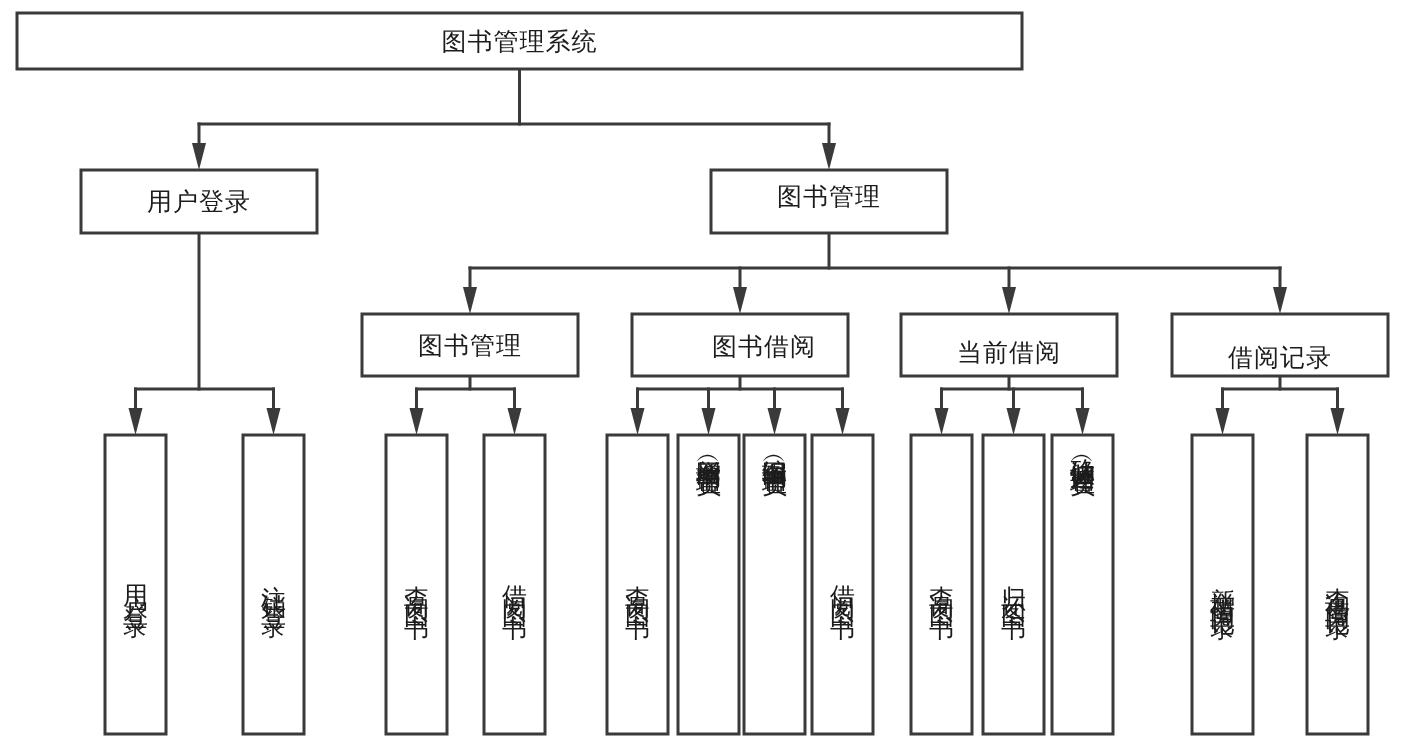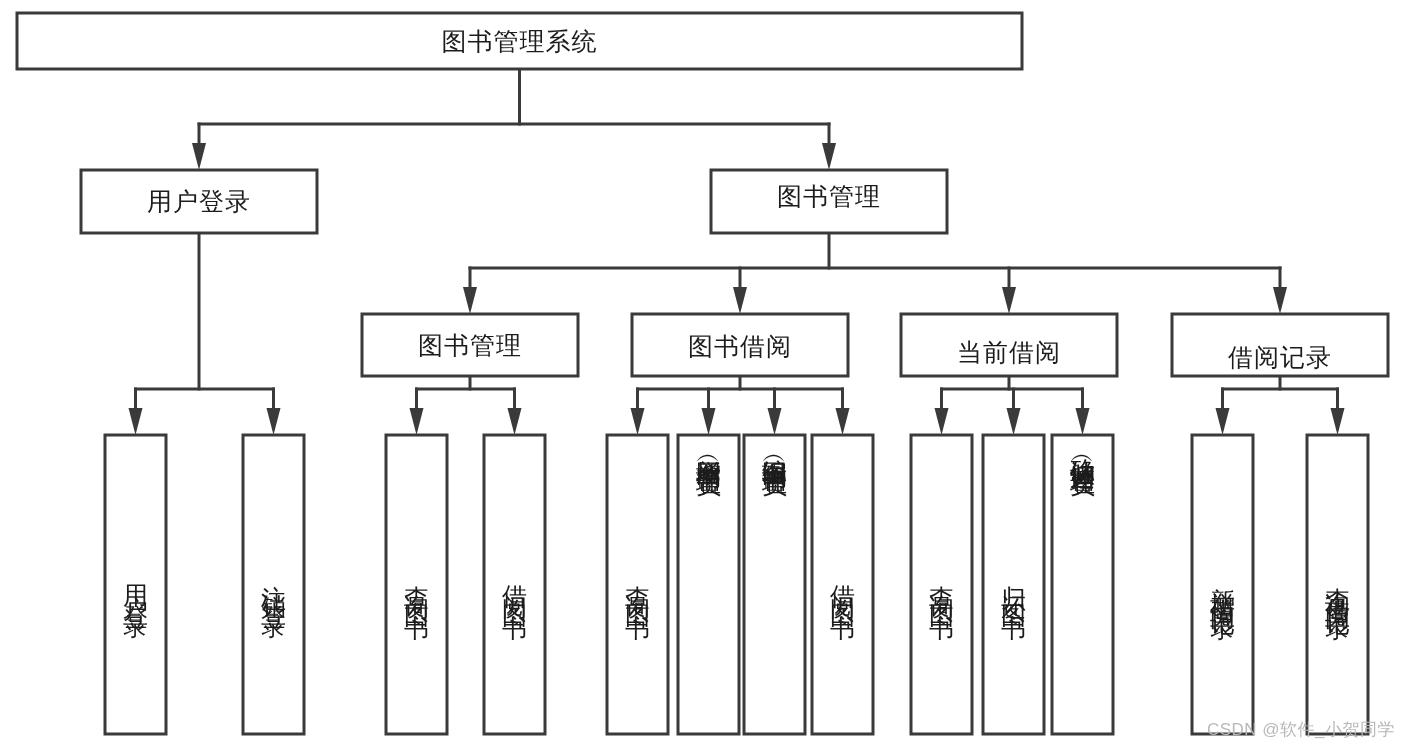--- a/index.html
+++ b/index.html
@@ -168,21 +168,21 @@
       </div>
       <div class="hlabel-wrap" style="left: 81px; top: 170px; width: 236px; height: 63px;">
         <div class="hlabel-text">用户登录</div>
       </div>
       <div class="hlabel-wrap" style="left: 711px; top: 170px; width: 236px; height: 53px;">
         <div class="hlabel-text">图书管理</div>
       </div>
       <div class="hlabel-wrap" style="left: 362px; top: 314px; width: 216px; height: 62px;">
         <div class="hlabel-text">图书管理</div>
       </div>
-      <div class="hlabel-wrap" style="left: 632px; top: 314px; width: 216px; height: 64px;">
+      <div class="hlabel-wrap" style="left: 656px; top: 314px; width: 216px; height: 64px;">
         <div class="hlabel-text">图书借阅</div>
       </div>
       <div class="hlabel-wrap" style="left: 901px; top: 314px; width: 216px; height: 76px;">
         <div class="hlabel-text">当前借阅</div>
       </div>
       <div class="hlabel-wrap" style="left: 1172px; top: 314px; width: 216px; height: 62px; margin-top: 12px;">
         <div class="hlabel-text">借阅记录</div>
       </div>
       <div class="vlabel-wrap" style="left: 105px; top: 435px; width: 61px; height: 299px;">
         <div class="vlabel-text" style="font-size: 25px; letter-spacing: 10px;">用户登录</div>
@@ -217,14 +217,13 @@
       <div class="vlabel-wrap" style="left: 1052px; top: 435px; width: 61px; height: 299px; align-items: flex-start;">
         <div class="vlabel-text" style="font-size: 25px; letter-spacing: 2px; margin-top: 4px;">确认归还（管理员）</div>
       </div>
       <div class="vlabel-wrap" style="left: 1192px; top: 435px; width: 61px; height: 299px;">
         <div class="vlabel-text" style="font-size: 25px; letter-spacing: 6px;">新增借阅记录</div>
       </div>
       <div class="vlabel-wrap" style="left: 1307px; top: 435px; width: 61px; height: 299px;">
         <div class="vlabel-text" style="font-size: 25px; letter-spacing: 6px;">查询借阅记录</div>
       </div>
     </div>
-  <div id="watermark">CSDN @软件_小贺同学</div>
 </div>
 
 </body></html>

